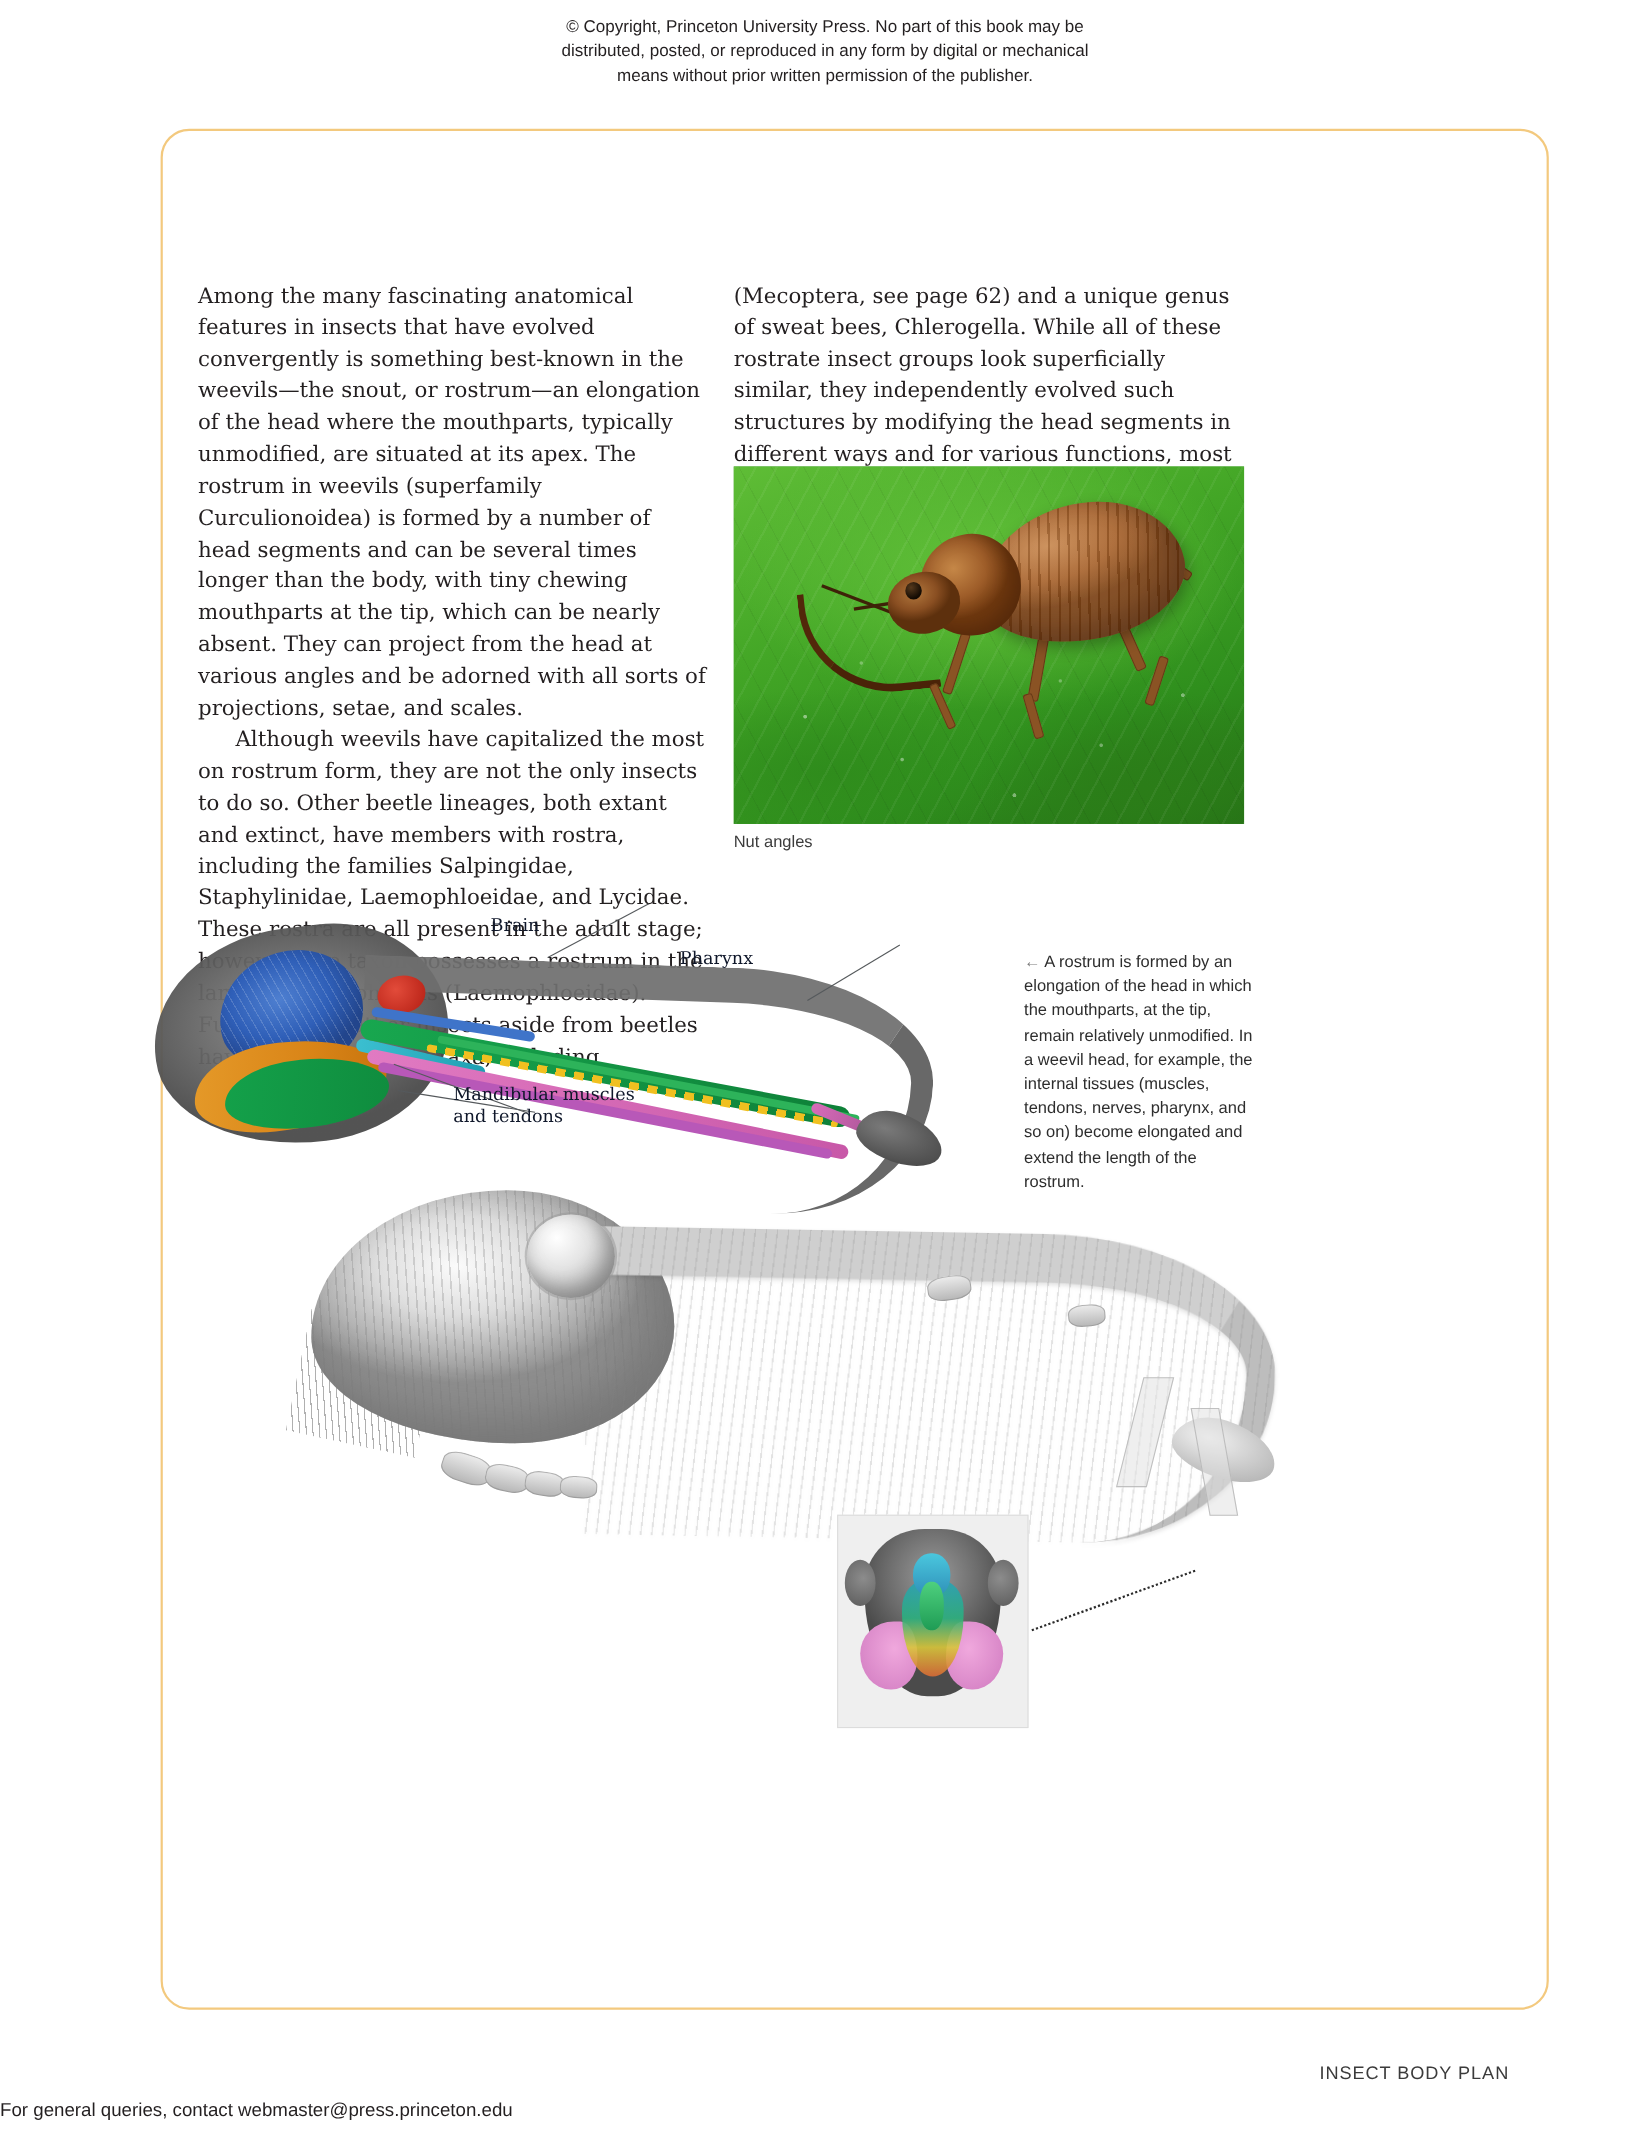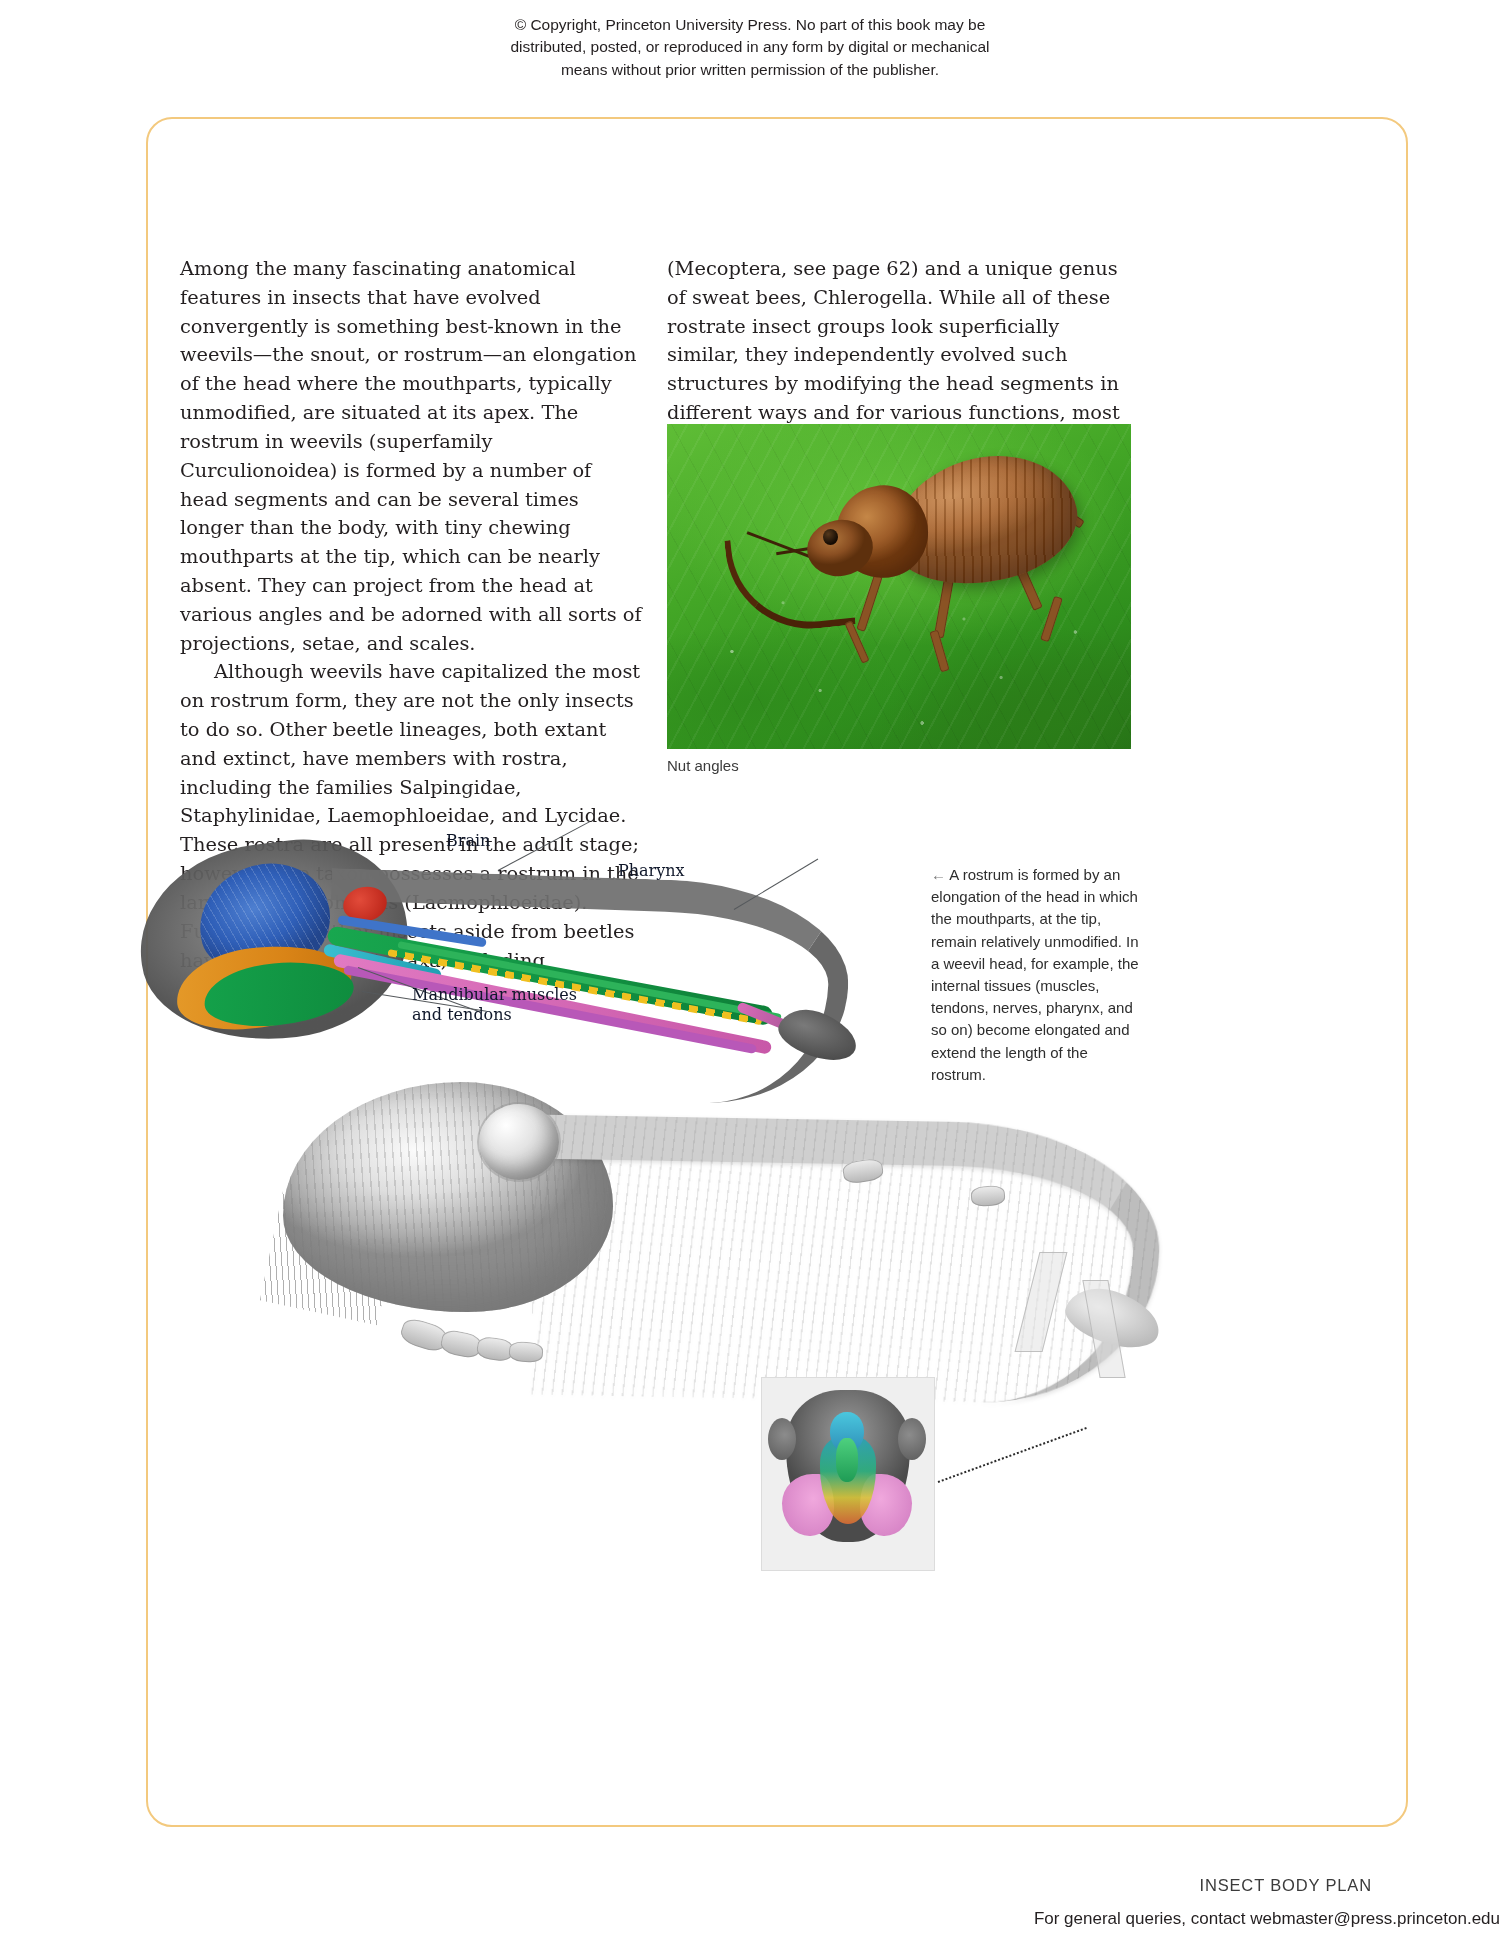--- a/index.html
+++ b/index.html
@@ -402,21 +402,21 @@
     font-family: "Liberation Sans", sans-serif;
     font-size: 17px;
     display: flex;
     align-items: center;
     justify-content: center;
   }
   .footer-queries {
     position: absolute;
     left: 0; right: 0;
     top: 1909px;
-    text-align: right;
+    text-align: left;
     font-family: "Liberation Sans", sans-serif;
     font-size: 17px;
     color: #231f20;
   }
 </style>
 </head>
 <body>
 
 <div class="copyright">
   <span>© Copyright, Princeton University Press. No part of this book may be</span>

